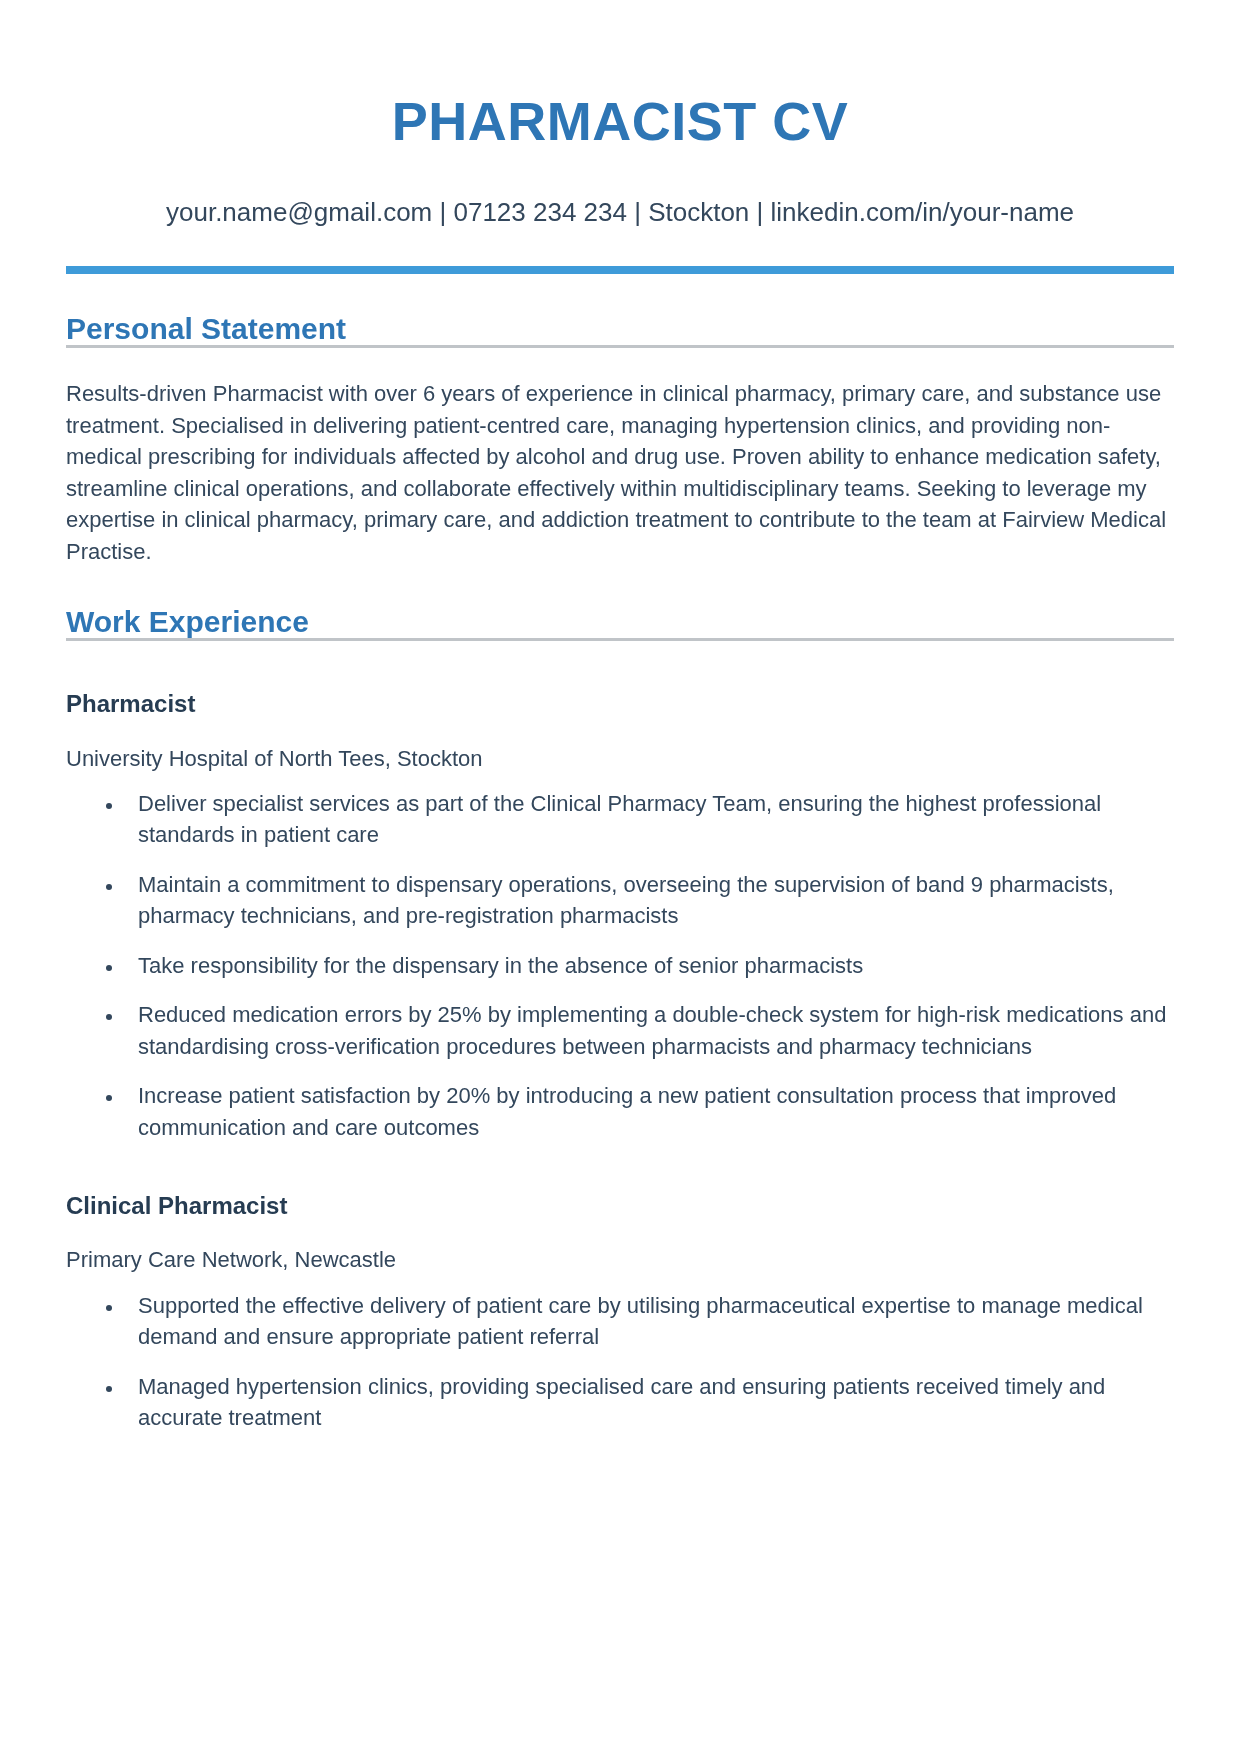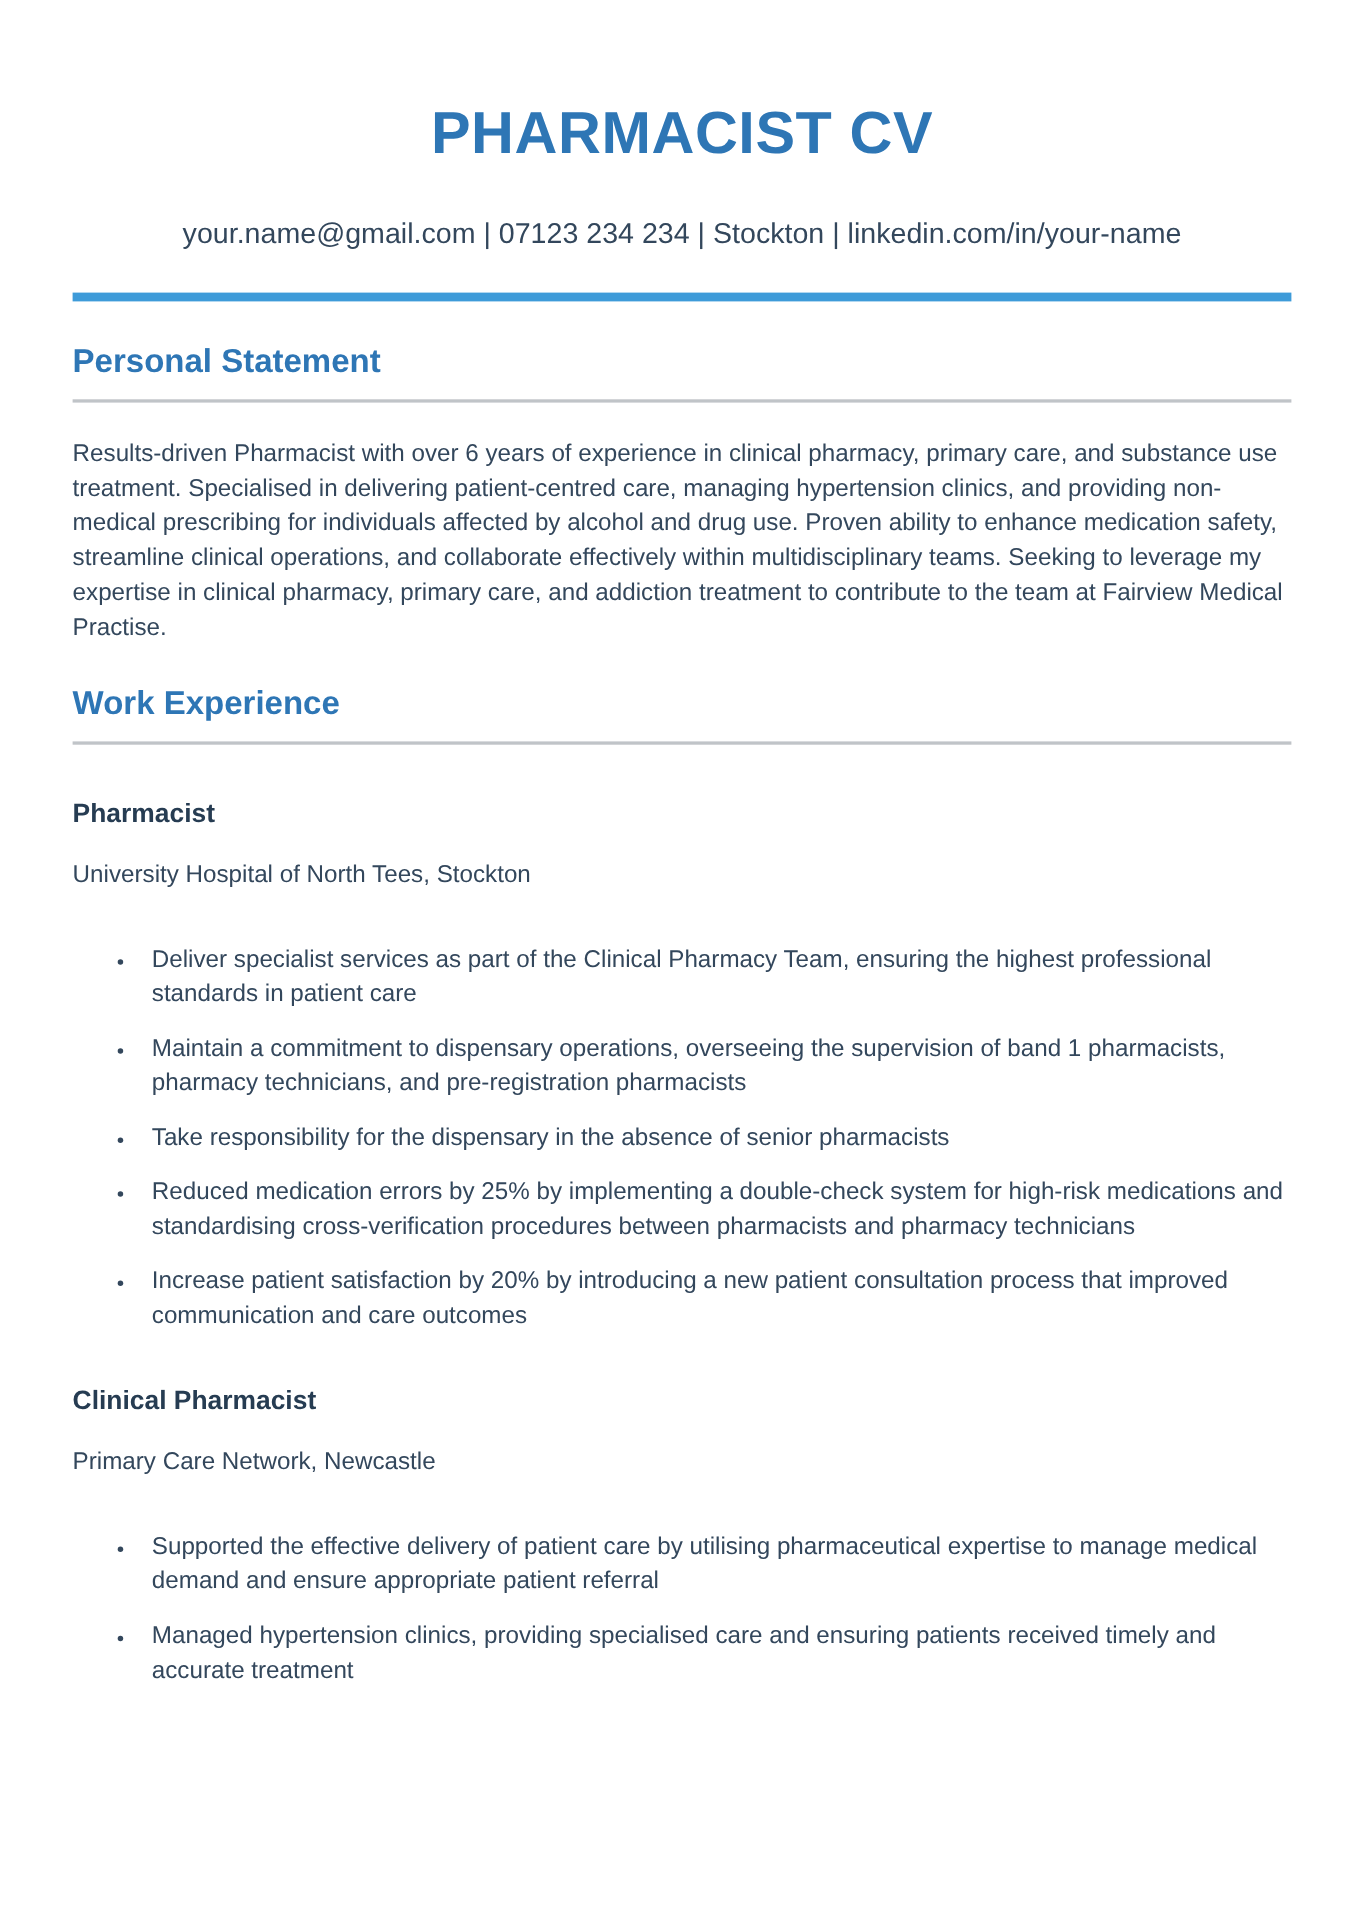--- a/index.html
+++ b/index.html
@@ -47,21 +47,20 @@
     background: #3E9BD9;
     border: 0;
     margin: 38px 0 0;
   }
   
   .section-heading {
     margin: 38px 0 0;
     font-size: 30px;
     font-weight: 700;
     color: #2E76B5;
-    padding-bottom: 18px;
     border-bottom: 3px solid #C0C4C8;
     line-height: 1.1;
   }
   .statement {
     margin: 30px 0 0;
     font-size: 22px;
     line-height: 1.43;
     color: #33475C;
   }
   
@@ -76,21 +75,21 @@
     margin: 28px 0 0;
     font-size: 22px;
     line-height: 1.2;
   }
   .job-dates {
     margin: 24px 0 0;
     font-size: 22px;
     line-height: 1.2;
   }
   .job-bullets {
-    margin: 48px 0 0;
+    margin: 16px 0 0;
     padding-left: 58px;
     list-style: disc outside;
   }
   .job-bullets li {
     margin-bottom: 18px;
     padding-left: 14px;
     font-size: 22px;
     line-height: 1.43;
     color: #33475C;
   }
@@ -114,21 +113,21 @@
   </section>
 
   <section>
     <h2 class="section-heading">Work Experience</h2>
 
     <div class="job">
       <h3 class="job-title">Pharmacist</h3>
       <p class="job-employer">University Hospital of North Tees, Stockton</p>
       <ul class="job-bullets">
         <li>Deliver specialist services as part of the Clinical Pharmacy Team, ensuring the highest professional standards in patient care</li>
-        <li>Maintain a commitment to dispensary operations, overseeing the supervision of band 1 pharmacists, pharmacy technicians, and pre-registration pharmacists</li>
+        <li>Maintain a commitment to dispensary operations, overseeing the supervision of band 9 pharmacists, pharmacy technicians, and pre-registration pharmacists</li>
         <li>Take responsibility for the dispensary in the absence of senior pharmacists</li>
         <li>Reduced medication errors by 25% by implementing a double-check system for high-risk medications and standardising cross-verification procedures between pharmacists and pharmacy technicians</li>
         <li>Increase patient satisfaction by 20% by introducing a new patient consultation process that improved communication and care outcomes</li>
       </ul>
     </div>
 
     <div class="job">
       <h3 class="job-title">Clinical Pharmacist</h3>
       <p class="job-employer">Primary Care Network, Newcastle</p>
       <ul class="job-bullets">

